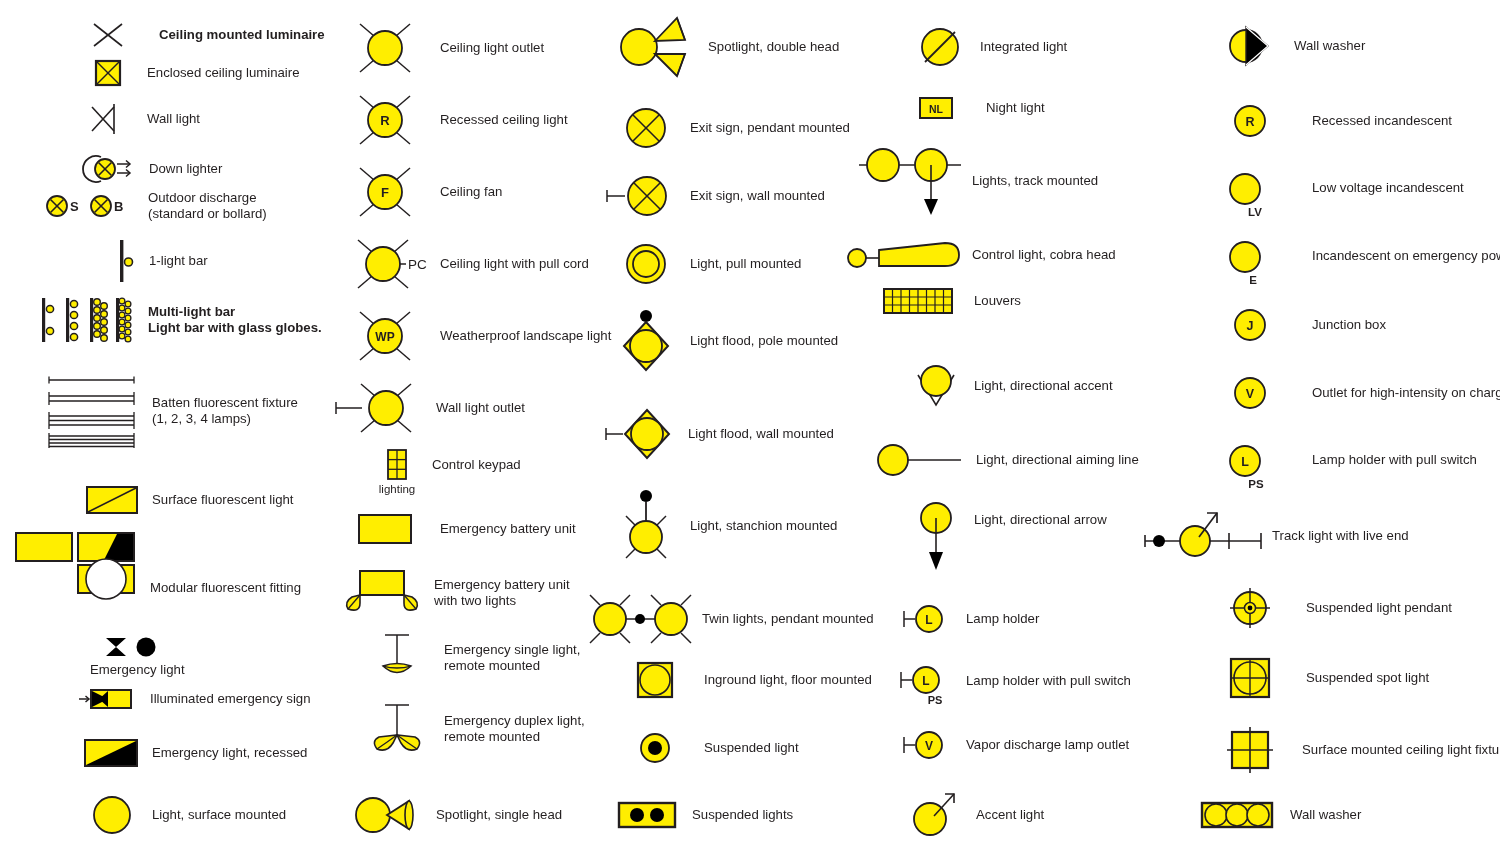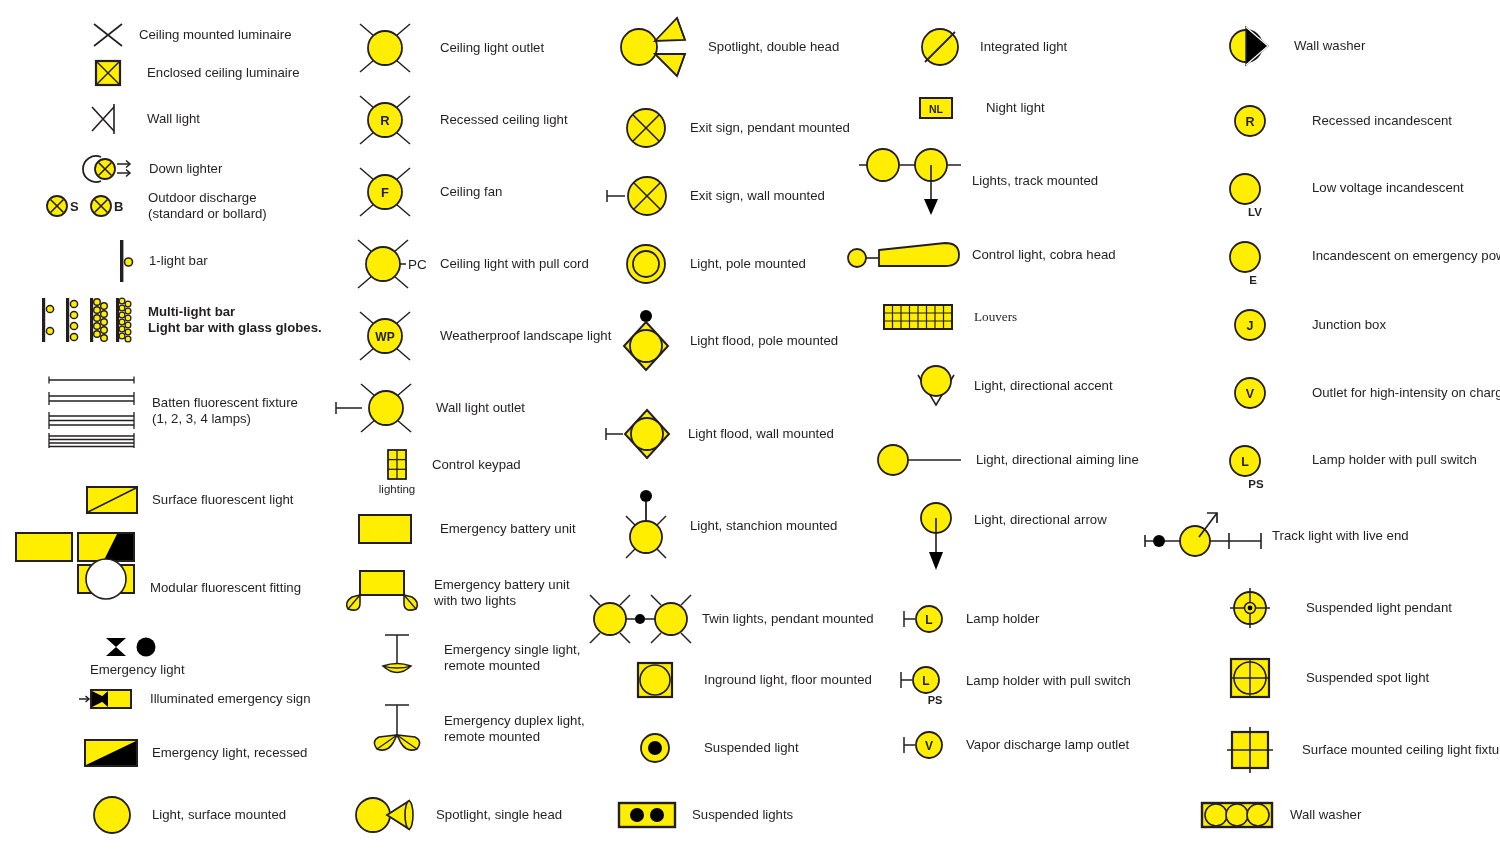--- a/index.html
+++ b/index.html
@@ -29,21 +29,21 @@
 
   <div class="row" style="left:85px;top:16px;">
     <div class="sym" style="width:46px;height:38px;">
       <svg width="34" height="30" viewBox="0 0 34 30">
             <g stroke="#231f20" stroke-width="1.6" fill="none">
               <path d="M3 4 L31 26"></path>
               <path d="M31 4 L3 26"></path>
             </g>
           </svg>
     </div>
-    <div class="lbl" style="margin-left:8px;">Ceiling mounted luminaire</div>
+    <div class="lbl" style="margin-left:28px;font-weight:bold;">Ceiling mounted luminaire</div>
   </div>
 
   <div class="row" style="left:85px;top:56px;">
     <div class="sym" style="width:46px;height:34px;">
       <svg width="28" height="28" viewBox="0 0 28 28">
             <rect x="2" y="2" width="24" height="24" fill="#ffee00" stroke="#231f20" stroke-width="2.2"></rect>
             <g stroke="#231f20" stroke-width="1.5">
               <path d="M3 3 L25 25"></path>
               <path d="M25 3 L3 25"></path>
             </g>
@@ -498,21 +498,21 @@
     <div class="lbl" style="margin-left:12px;">Exit sign, wall mounted</div>
   </div>
 
   <div class="row" style="left:16px;top:240px;">
     <div class="sym" style="width:60px;height:48px;">
       <svg width="46" height="46" viewBox="0 0 46 46">
         <circle cx="23" cy="23" r="19" fill="#ffee00" stroke="#231f20" stroke-width="1.8"></circle>
         <circle cx="23" cy="23" r="13" fill="#ffee00" stroke="#231f20" stroke-width="1.8"></circle>
       </svg>
     </div>
-    <div class="lbl" style="margin-left:14px;">Light, pole mounted</div>
+    <div class="lbl" style="margin-left:14px;">Light, pull mounted</div>
   </div>
 
   <div class="row" style="left:16px;top:308px;">
     <div class="sym" style="width:60px;height:66px;">
       <svg width="56" height="66" viewBox="0 0 56 66">
         <circle cx="28" cy="8" r="6" fill="#000000"></circle>
         <path d="M28 14 L50 38 L28 62 L6 38 Z" fill="#ffee00" stroke="#231f20" stroke-width="2"></path>
         <circle cx="28" cy="38" r="16" fill="#ffee00" stroke="#231f20" stroke-width="1.8"></circle>
       </svg>
     </div>
@@ -643,21 +643,21 @@
     <div class="sym" style="width:124px;height:34px;">
       <svg width="122" height="32" viewBox="0 0 122 32">
         <circle cx="12" cy="19" r="9" fill="#ffee00" stroke="#231f20" stroke-width="1.8"></circle>
         <path d="M21 19 L34 19" stroke="#231f20" stroke-width="1.6" fill="none"></path>
         <path d="M34 11 L100 4 Q114 4 114 16 Q114 27 100 27 L34 27 Z" fill="#ffee00" stroke="#231f20" stroke-width="1.8"></path>
       </svg>
     </div>
     <div class="lbl" style="margin-left:4px;">Control light, cobra head</div>
   </div>
 
-  <div class="row" style="left:20px;top:302px;font-family:Liberation Serif, serif;">
+  <div class="row" style="left:20px;top:286px;">
     <div class="sym" style="width:76px;height:30px;">
       <svg width="70" height="26" viewBox="0 0 70 26">
         <rect x="1" y="1" width="68" height="24" fill="#ffee00" stroke="#231f20" stroke-width="2"></rect>
         <g stroke="#231f20" stroke-width="1.2">
           <path d="M9.5 1 L9.5 25"></path>
               <path d="M18 1 L18 25"></path>
               <path d="M26.5 1 L26.5 25"></path>
               <path d="M35 1 L35 25"></path>
           <path d="M43.5 1 L43.5 25"></path>
               <path d="M52 1 L52 25"></path>
@@ -737,20 +737,32 @@
               <path d="M5 12 L5 28"></path>
               <path d="M5 20 L16 20"></path>
             </g>
         <circle cx="30" cy="20" r="13" fill="#ffee00" stroke="#231f20" stroke-width="1.8"></circle>
         <text x="30" y="25" text-anchor="middle" font-family="Liberation Sans, sans-serif" font-size="12" font-weight="bold" fill="#231f20">V</text>
       </svg>
     </div>
     <div class="lbl" style="margin-left:12px;">Vapor discharge lamp outlet</div>
   </div>
 
+  <div class="row" style="left:48px;top:790px;">
+    <div class="sym" style="width:56px;height:50px;">
+      <svg width="52" height="50" viewBox="0 0 52 50">
+        <circle cx="20" cy="29" r="16" fill="#ffee00" stroke="#231f20" stroke-width="1.8"></circle>
+        <g stroke="#231f20" stroke-width="1.6" fill="none">
+          <path d="M24 26 L44 4"></path>
+              <path d="M35 4 L44 4 L44 13"></path>
+        </g>
+      </svg>
+    </div>
+    <div class="lbl" style="margin-left:12px;">Accent light</div>
+  </div>
 </div>
 
 <div class="col" style="left:1180px;width:320px;">
 
   <div class="row" style="left:40px;top:22px;">
     <div class="sym" style="width:60px;height:48px;">
       <svg width="52" height="46" viewBox="0 0 52 46">
         <circle cx="22" cy="23" r="16" fill="#ffee00" stroke="#231f20" stroke-width="1.8"></circle>
         <path d="M22 7 A16 16 0 0 1 22 39 Z" fill="#000000"></path>
         <path d="M22 4 L44 23 L22 42 Z" fill="#000000" stroke="#231f20" stroke-width="1.4"></path>

